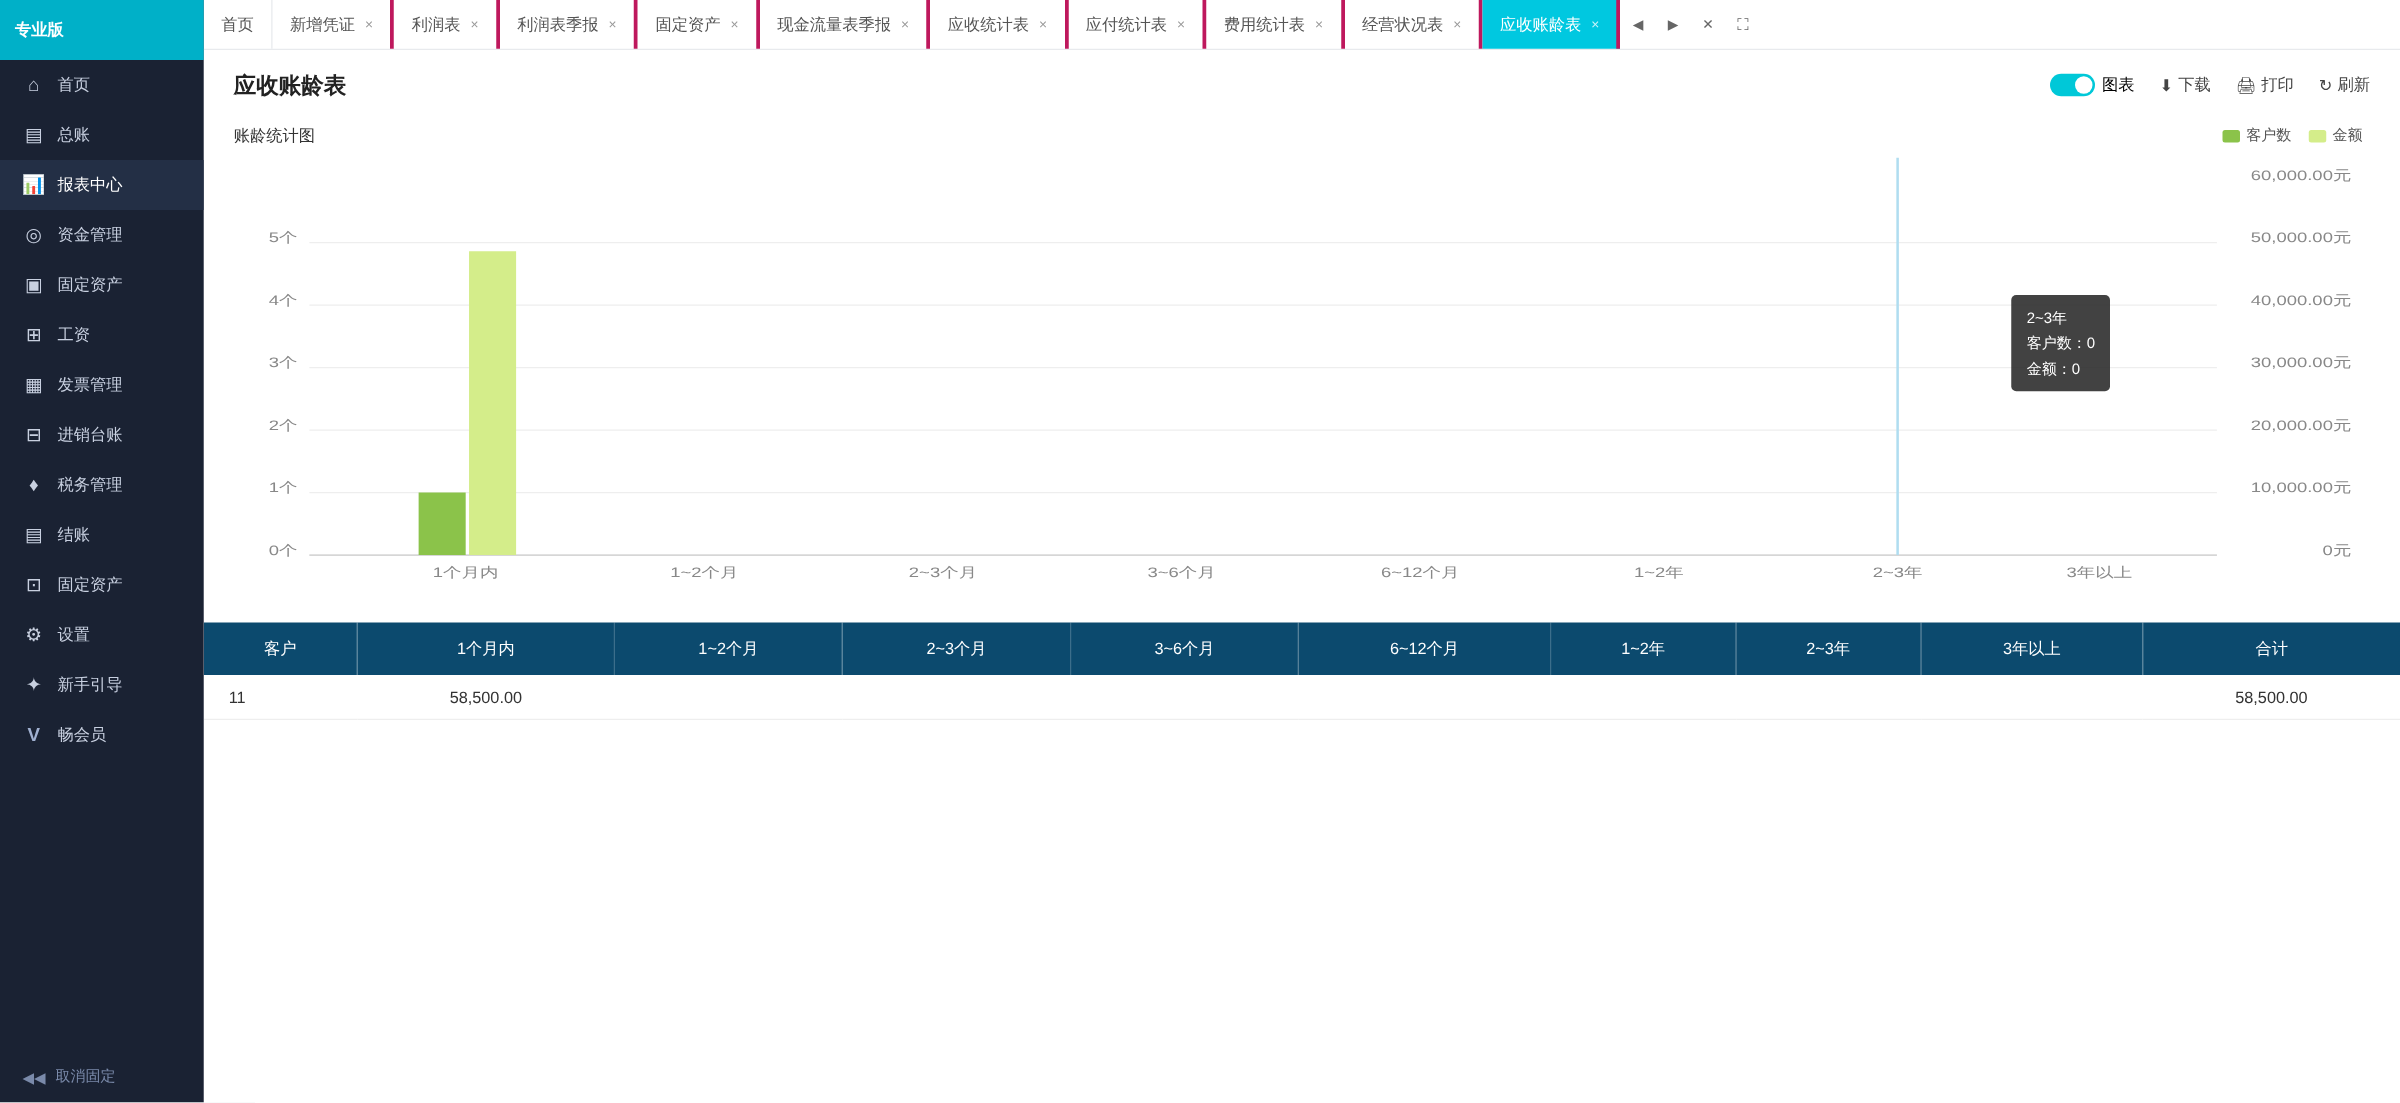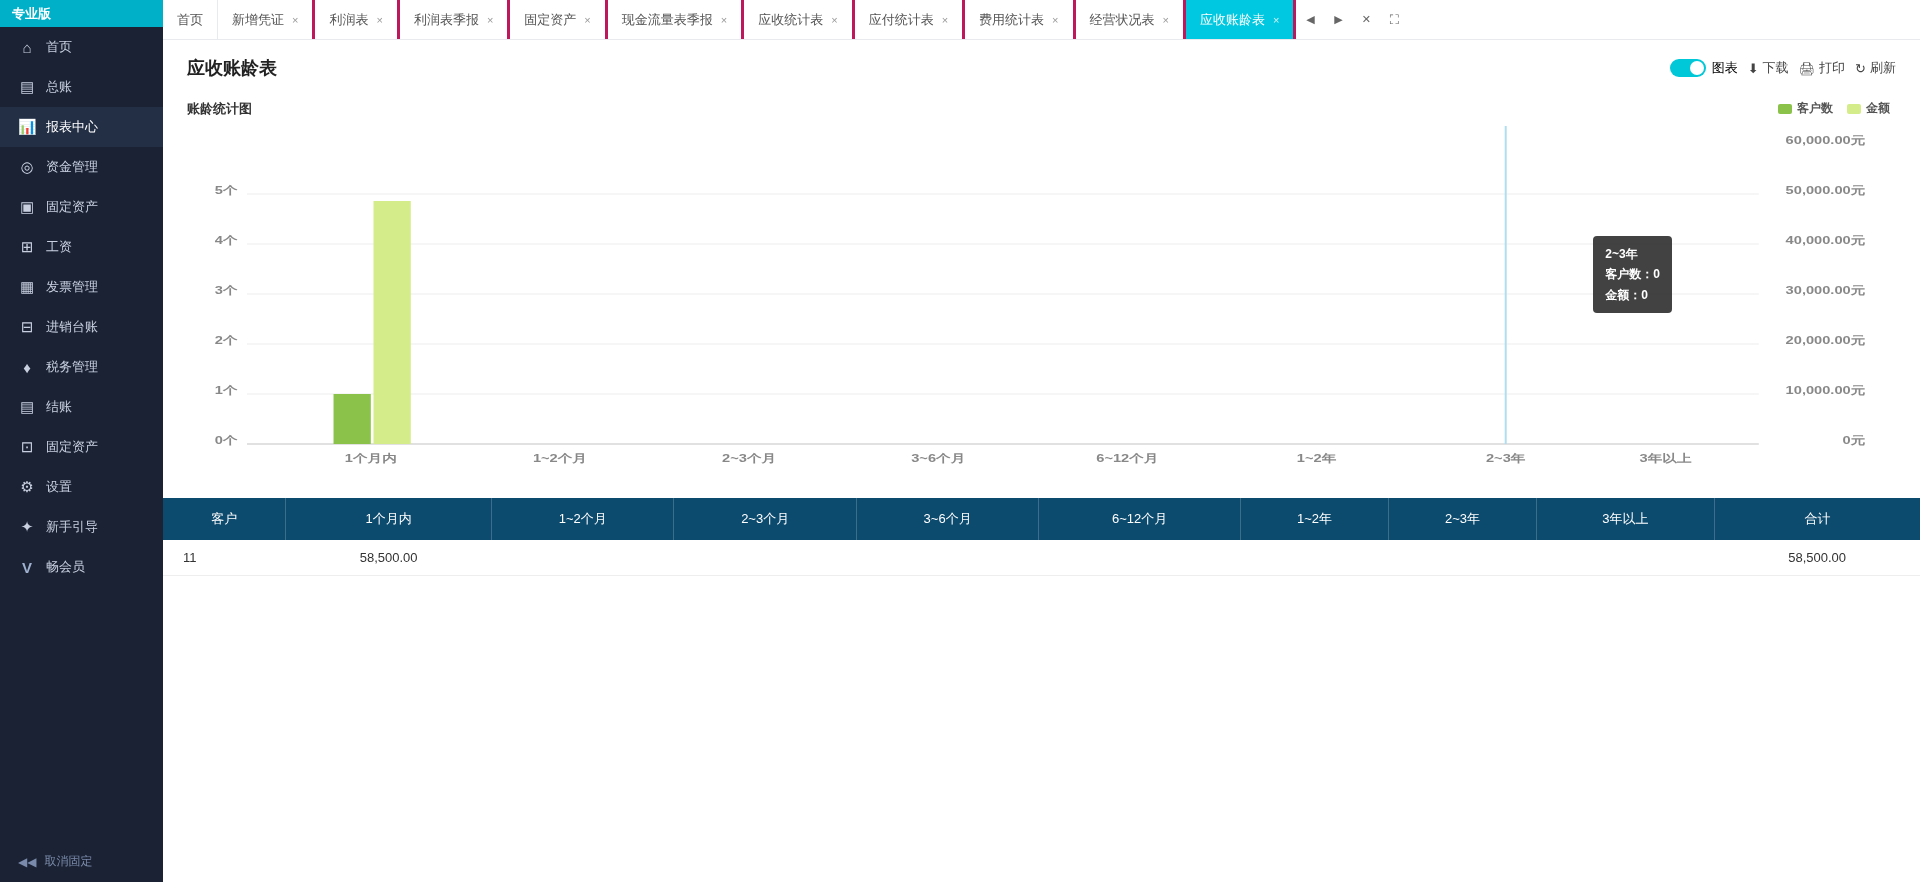--- a/index.html
+++ b/index.html
@@ -10,21 +10,21 @@
       width: 163px;
       background: #1a2233;
       color: #c8d0e0;
       display: flex;
       flex-direction: column;
       flex-shrink: 0;
       height: 100%;
     }
     .sidebar-logo {
       background: #00b0c8;
-      height: 27px;
+      height: 48px;
       display: flex;
       align-items: center;
       padding: 0 12px;
       font-size: 13px;
       color: #fff;
       font-weight: bold;
     }
     .sidebar-item {
       display: flex;
       align-items: center;
@@ -121,21 +121,21 @@
       background: #fff;
     }
     .page-title {
       font-size: 18px;
       font-weight: bold;
       color: #222;
     }
     .page-actions {
       display: flex;
       align-items: center;
-      gap: 10px;
+      gap: 20px;
     }
     .toggle-wrap {
       display: flex;
       align-items: center;
       gap: 6px;
     }
     .toggle {
       width: 36px;
       height: 18px;
       background: #00c8d8;
@@ -157,24 +157,23 @@
       display: flex;
       align-items: center;
       gap: 4px;
       cursor: pointer;
       color: #444;
       font-size: 13px;
     }
 
     
     .chart-section {
-      padding: 10px 28px 0 24px;
+      padding: 10px 12px 0 24px;
       background: #fff;
       position: relative;
-      font-weight: bold;
     }
     .chart-title {
       font-size: 13px;
       color: #333;
       margin-bottom: 8px;
     }
     .chart-legend {
       position: absolute;
       top: 10px;
       right: 30px;

